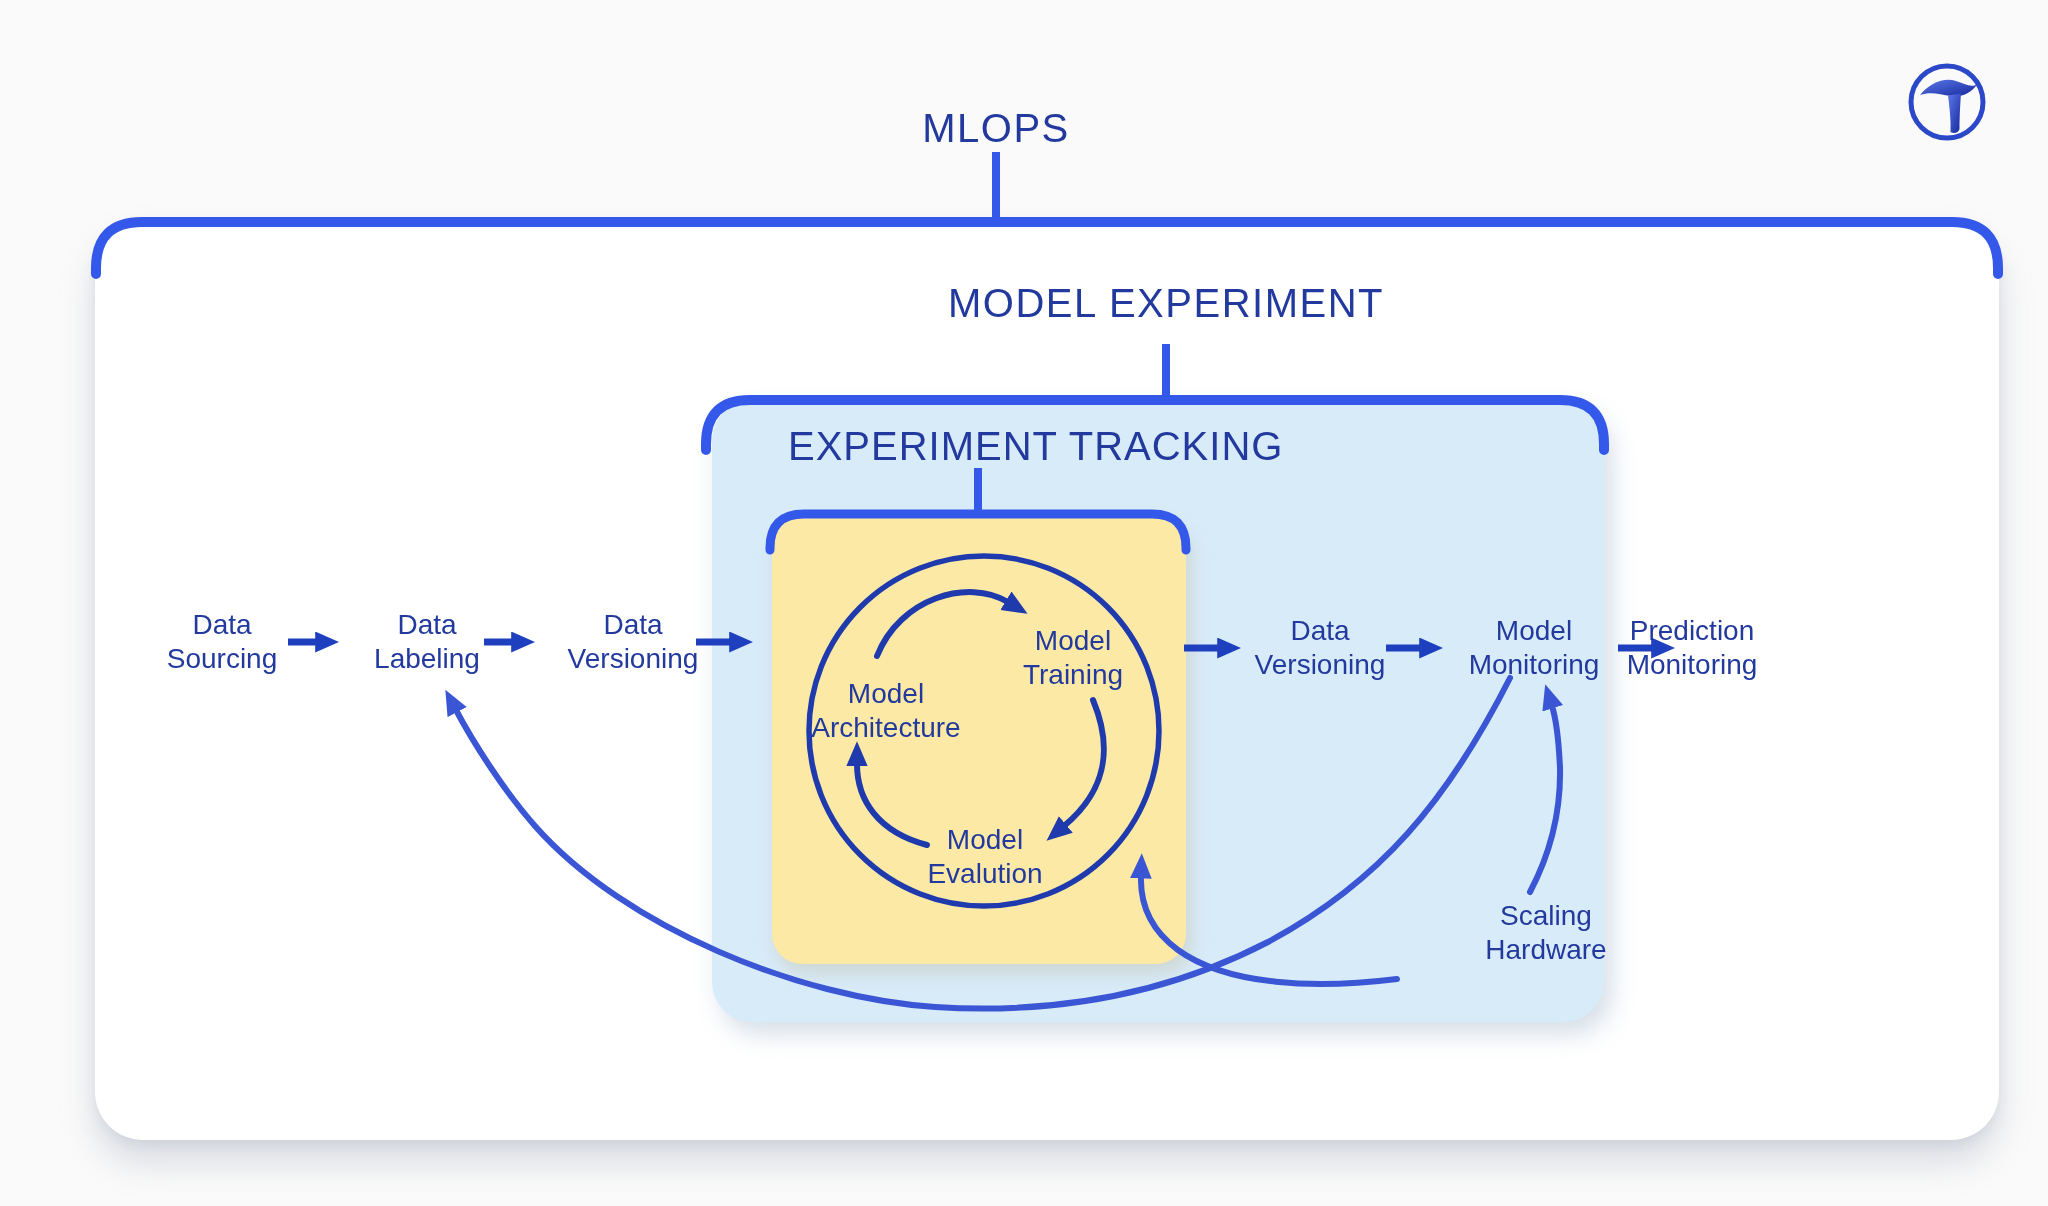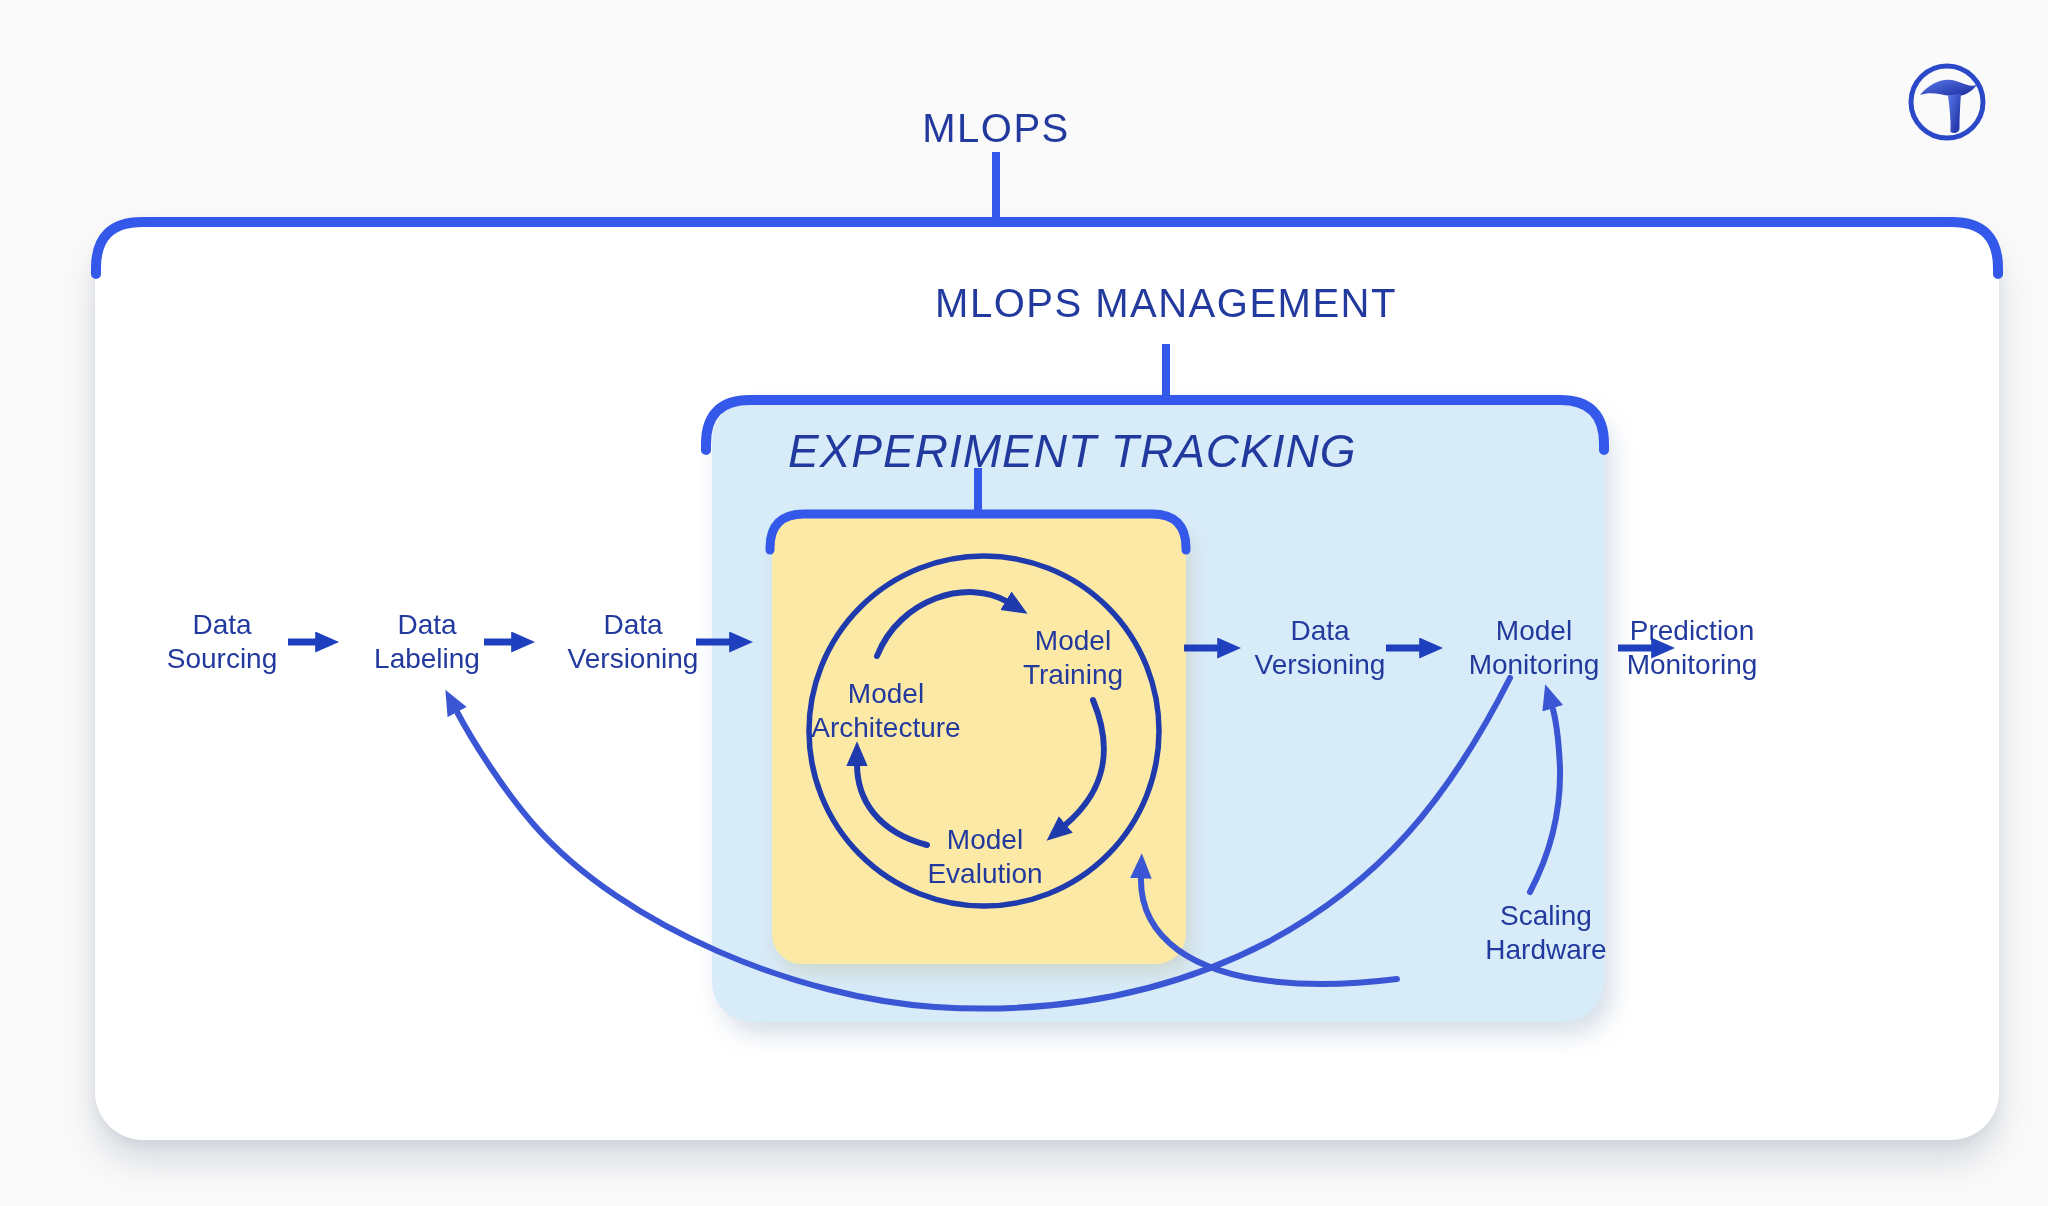--- a/index.html
+++ b/index.html
@@ -39,21 +39,21 @@
     box-shadow:5px 9px 18px rgba(180,165,110,.28);
     z-index:3;
   }
   svg.overlay{left:0;top:0;z-index:4;pointer-events:none;}
   .txt{z-index:5;}
   .h1{
     font-size:40px;font-weight:500;letter-spacing:1.5px;white-space:nowrap;
     transform:translateX(-50%);
   }
   .h2{
-    font-size:46px;font-weight:500;letter-spacing:1px;white-space:nowrap;font-style:italic;
+    font-size:40px;font-weight:500;letter-spacing:1px;white-space:nowrap;
   }
   .node{
     transform:translate(-50%,-50%);
     text-align:center;white-space:nowrap;
     font-size:28px;line-height:34px;font-weight:500;
   }
   .node span{display:block;}
 </style>
 </head>
 <body>
@@ -118,21 +118,21 @@
     <circle cx="0" cy="0" r="36" fill="none" stroke="#2b48c8" stroke-width="5"></circle>
     <path d="M -27 -7 C -17 -19, -3 -25, 9 -21 C 17 -18.5, 24 -14, 30 -17.5
              C 25 -9.5, 15 -4.5, 4 -6 C -7 -7.5, -16 -11, -27 -7 Z" fill="url(#logo-grad)"></path>
     <path d="M 1 -6.5 L 14 -8.5 C 13 5, 12.5 18, 12.5 26 C 12.5 30.5, 7 32.5, 3.5 30
              C 4 18, 2.5 5, 1 -6.5 Z" fill="url(#logo-grad)"></path>
   </g>
 </svg>
 
 <div class="abs txt h1" style="left:996px;top:98px;margin-top:8px;">MLOPS</div>
 
-<div class="abs txt h1" style="left:1166px;top:281px;">MLOPS MANAGEMENT</div>
+<div class="abs txt h1" style="left:1166px;top:281px;">MODEL EXPERIMENT</div>
 
 <div class="abs txt h2" style="left:788px;top:424px;">EXPERIMENT TRACKING</div>
 
 <div class="abs txt node" style="left:222px;top:642px;">
   <span>Data</span>
   <span>Sourcing</span>
 </div>
 <div class="abs txt node" style="left:427px;top:642px;">
   <span>Data</span>
   <span>Labeling</span>

